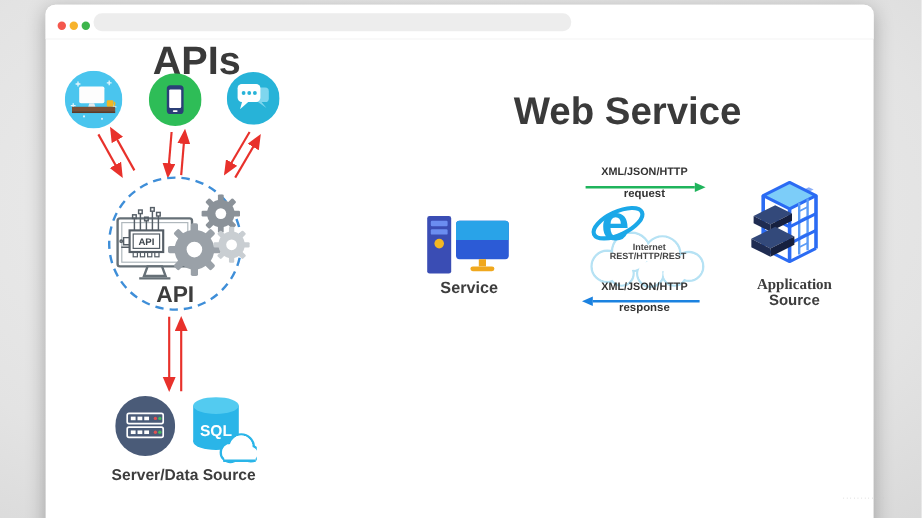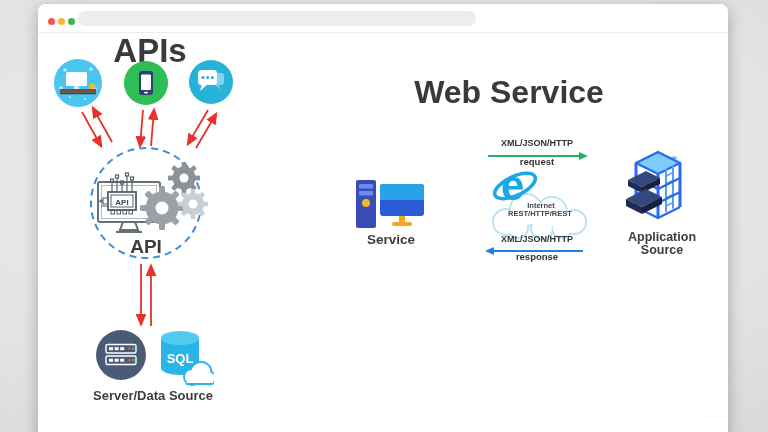--- a/index.html
+++ b/index.html
@@ -17,21 +17,21 @@
     position:absolute;left:0;top:0;width:100%;height:28px;
     background:#fff;border-bottom:1px solid #ececec;border-radius:8px 8px 0 0;
   }
   .dot{position:absolute;top:14px;width:7px;height:7px;border-radius:50%;}
   .dot.r{left:10px;background:#f4574d;}
   .dot.y{left:20px;background:#f7b32c;}
   .dot.g{left:30px;background:#3db54b;}
   .addressbar{position:absolute;left:40px;top:7px;width:398px;height:15px;border-radius:7px;background:#ededed;}
   .abs{position:absolute;}
   .ctr{text-align:center;}
-  .ttl{font-weight:800;color:#3a3a3a;}
+  .ttl{font-weight:800;color:#3a3a3a;margin-left:14px;}
   .lbl{font-weight:800;color:#3d3d3d;}
   .proto{font-weight:800;color:#333;font-size:9px;}
   .small{font-weight:800;color:#444;font-size:7.5px;}
   .watermark{
     position:absolute;left:702px;top:413px;width:60px;
     font-size:6px;color:#c9c9c9;letter-spacing:1px;white-space:nowrap;
   }
 </style>
 </head>
 <body>
@@ -288,18 +288,18 @@
       <path d="M40,21 V64 M47,17.5 V60.5" stroke="#5a9bf6" stroke-width="2" fill="none"></path>
       <path d="M40,28 L47,24.5 M40,36 L47,32.5 M40,50 L47,46.5 M40,58 L47,54.5" stroke="#5a9bf6" stroke-width="1.5" fill="none"></path>
       <path d="M10,30 L32,41 L54,30 M10,44 L32,55 L54,44 M10,59 L32,70 L54,59" stroke="#2b6bf3" stroke-width="2.5" fill="none" stroke-linejoin="round"></path>
       <polygon points="2,32 20,23 34,30 16,39" fill="#33497a"></polygon>
       <polygon points="2,32 2,38 16,45 16,39" fill="#1f2c52"></polygon>
       <polygon points="16,39 34,30 34,36 16,45" fill="#16203f"></polygon>
       <polygon points="0,51 20,41 36,49 16,59" fill="#33497a"></polygon>
       <polygon points="0,51 0,58 16,66 16,59" fill="#1f2c52"></polygon>
       <polygon points="16,59 36,49 36,56 16,66" fill="#16203f"></polygon>
     </svg>
-    <div class="abs lbl ctr" style="left:584px;top:227px;width:80px;font-size:12.5px;line-height:13px;">Application</div>
+    <div class="abs lbl ctr" style="left:584px;top:227px;width:80px;font-size:12.5px;line-height:13px;font-family:Liberation Serif, serif;">Application</div>
     <div class="abs lbl ctr" style="left:584px;top:240px;width:80px;font-size:12.5px;line-height:13px;">Source</div>
   </div>
 
   <div class="watermark">············</div>
 </div>
 
 </body></html>

